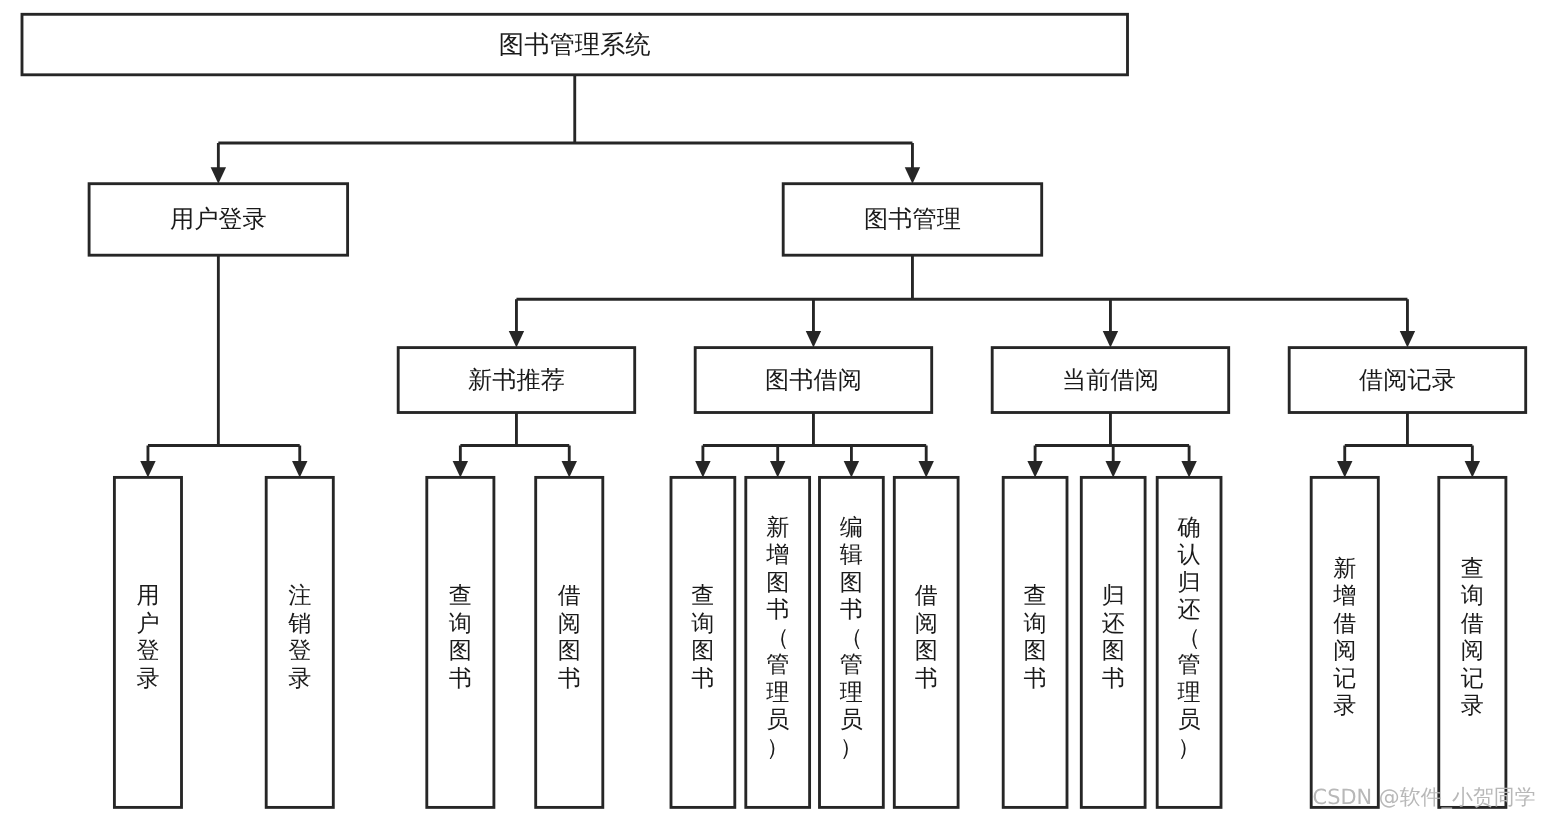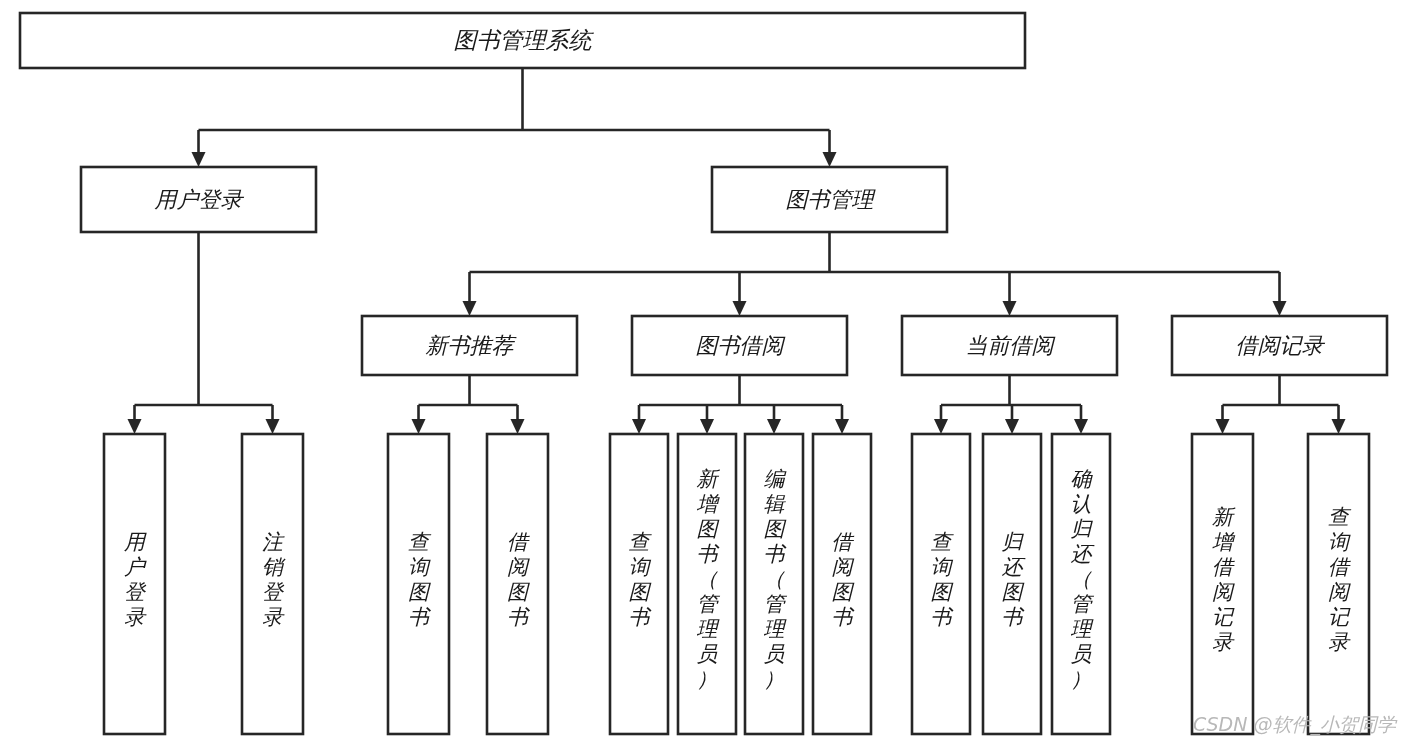--- a/index.html
+++ b/index.html
@@ -12,21 +12,20 @@
     width: 1405px;
     height: 747px;
     font-family: "DejaVu Sans", "Liberation Sans", sans-serif;
     overflow: hidden;
     position: relative;
   }
   #diagram-root {
     position: relative;
     width: 1405px;
     height: 526px;
-    font-style: italic;
   }
   svg.diagram-canvas {
     position: absolute;
     left: 0;
     top: 0;
     width: 1405px;
     height: 747px;
     display: block;
   }
   .node-box {

